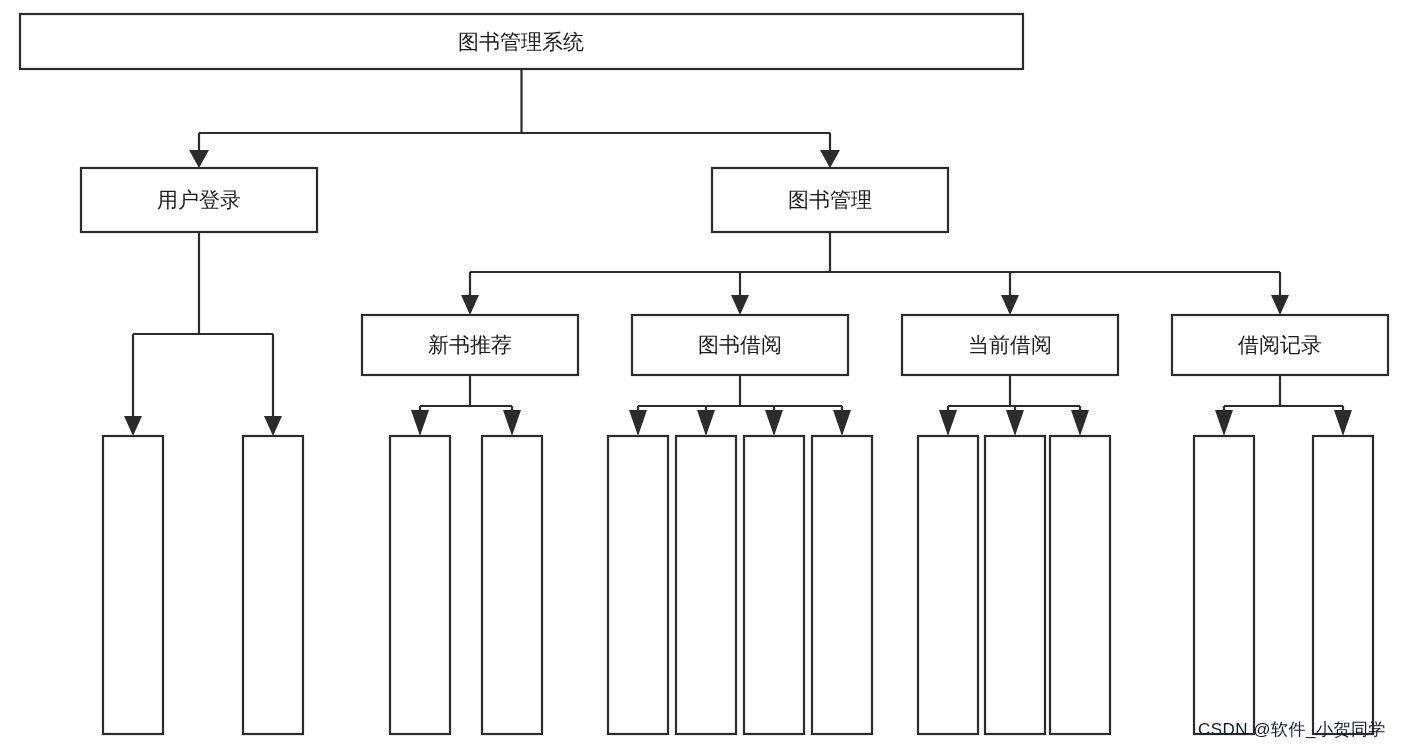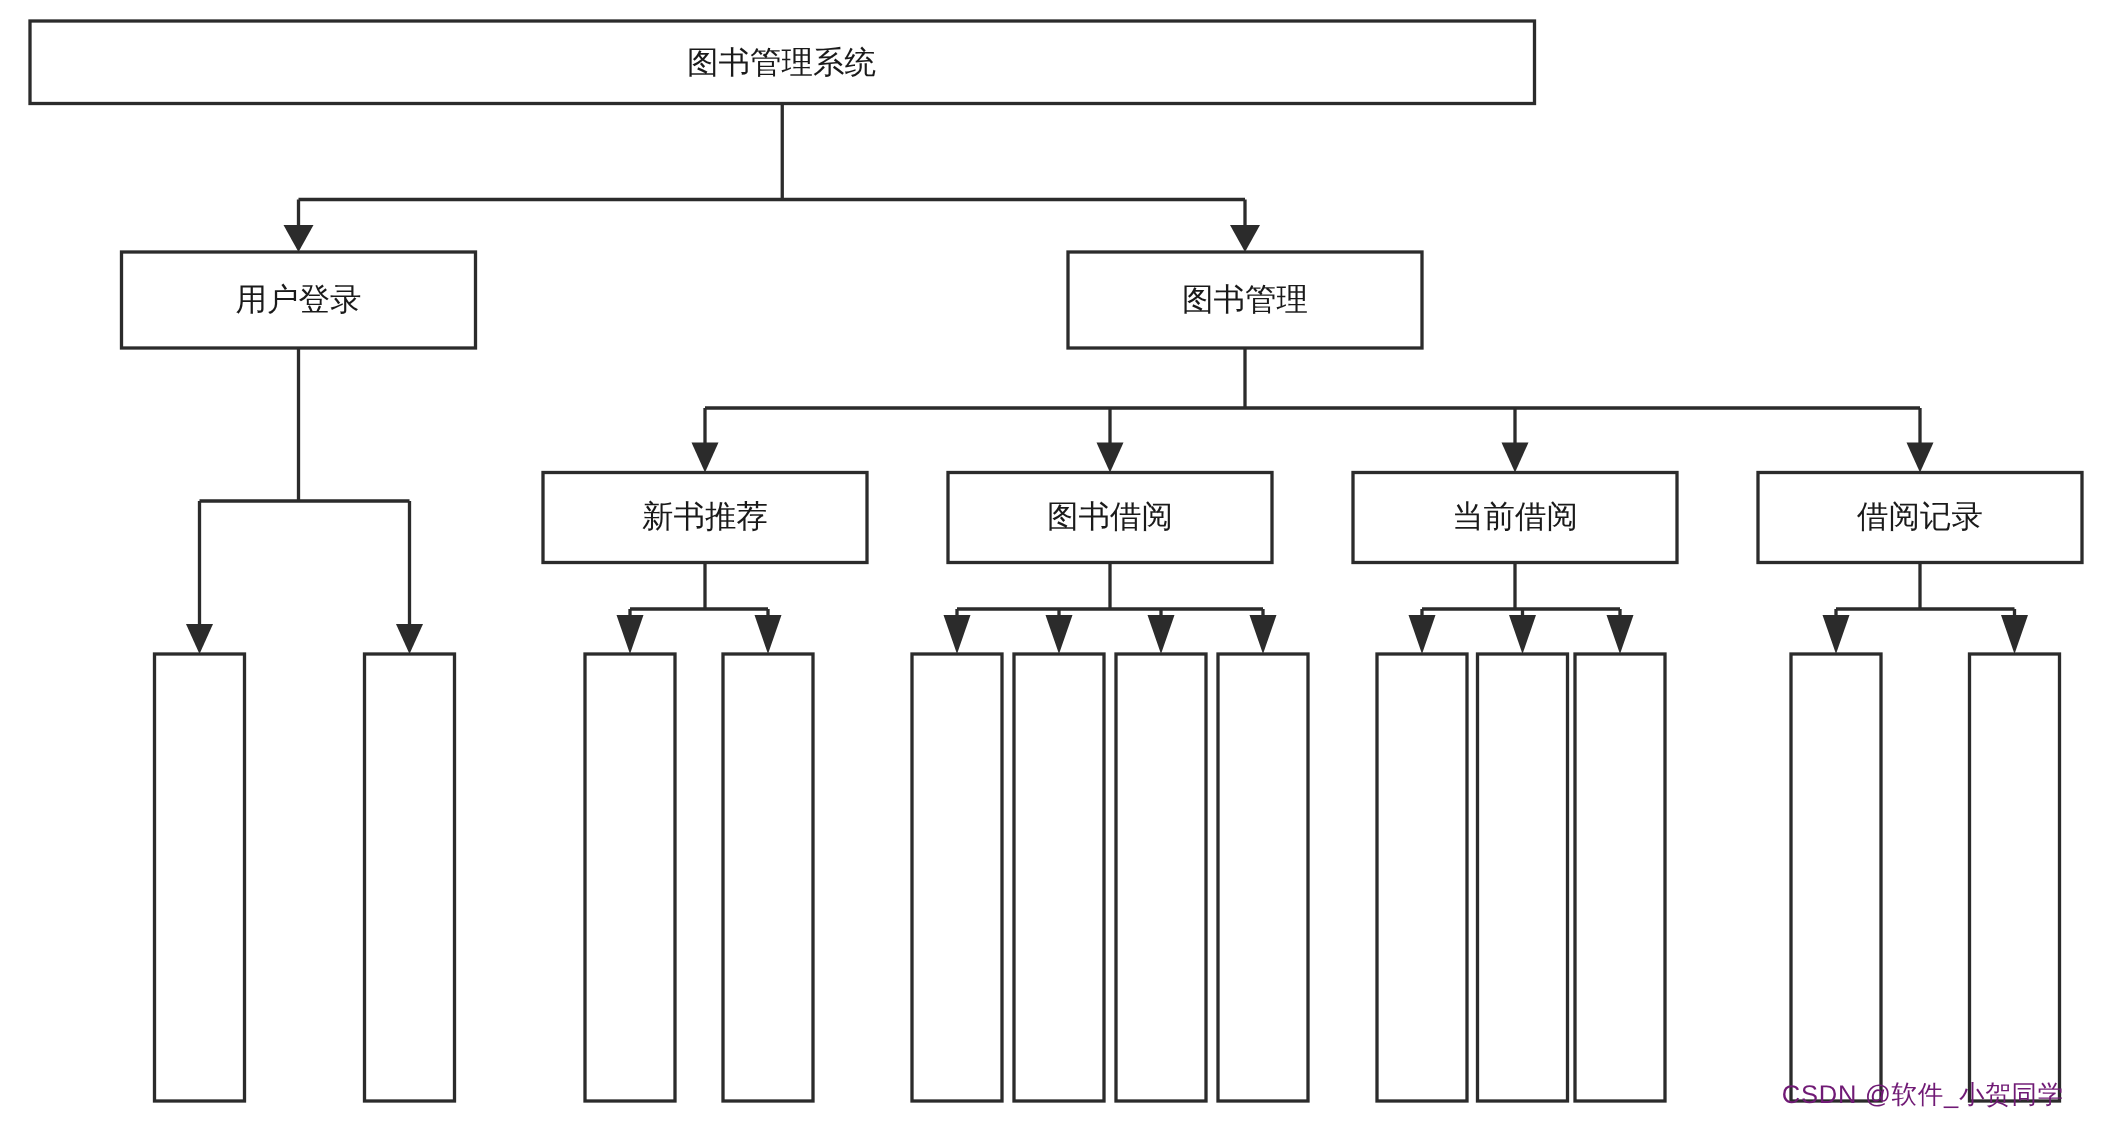--- a/index.html
+++ b/index.html
@@ -47,25 +47,25 @@
     stroke-width: 2.2;
     fill: none;
     stroke-linecap: butt;
   }
   .arrow-head {
     fill: #2b2b2b;
     stroke: none;
   }
   .watermark {
     position: absolute;
-    right: 10px;
+    right: 0;
     bottom: 6px;
     font-family: "Liberation Sans", "DejaVu Sans", sans-serif;
     font-size: 17px;
-    color: #701a75;
+    color: #0f172a;
     white-space: nowrap;
     letter-spacing: 0.5px;
     pointer-events: none;
     user-select: none;
   }
 </style>
 </head>
 <body>
 
 <div id="diagram-root">

